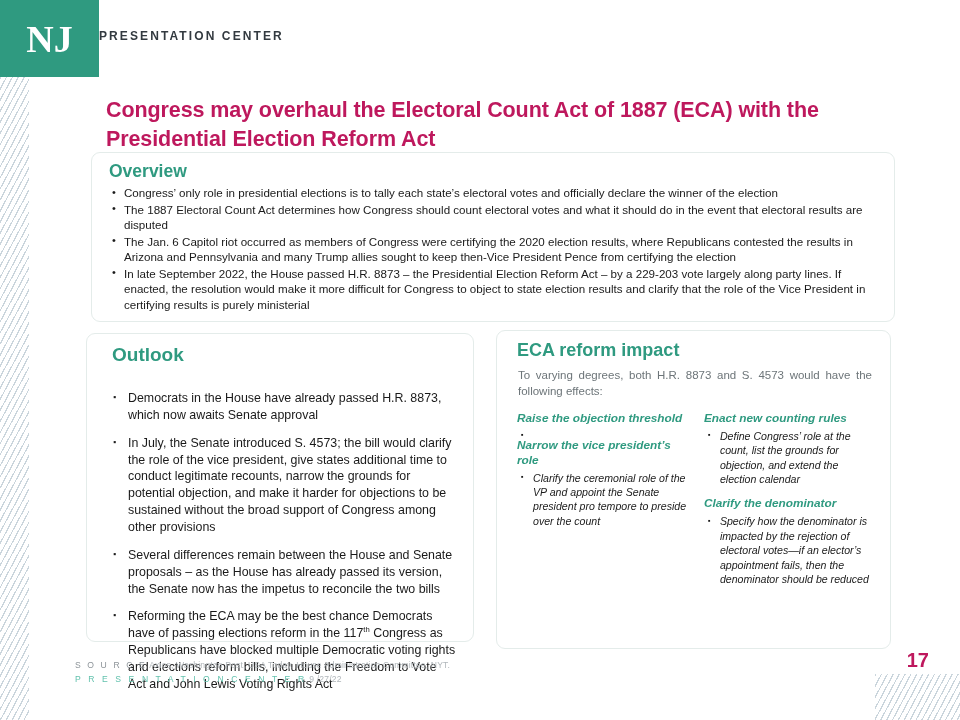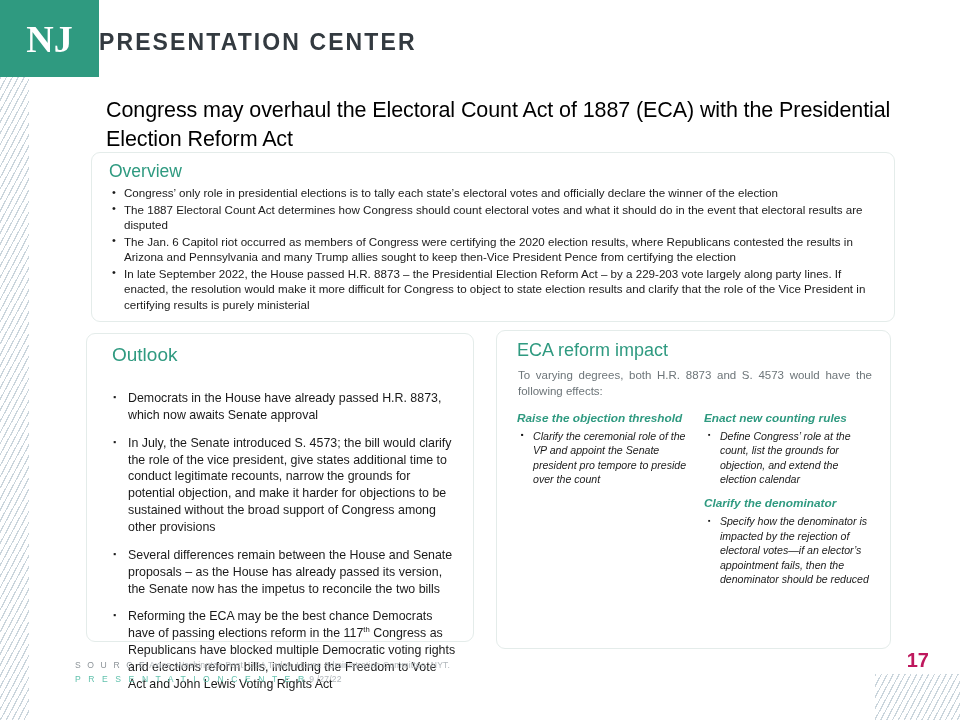--- a/index.html
+++ b/index.html
@@ -61,35 +61,35 @@
     font-weight: bold;
     font-size: 38px;
     color: #ffffff;
     letter-spacing: 0px;
     line-height: 1;
   }
   .brand {
     position: absolute;
     left: 99px;
     top: 29px;
-    font-size: 23px;
+    font-size: 12px;
     font-weight: bold;
     letter-spacing: 2.1px;
     color: #333a40;
   }
 
   
   .slide-title {
     position: absolute;
     left: 106px;
     top: 96px;
     width: 790px;
     font-size: 21.5px;
-    font-weight: normal;
-    color: #000000;
+    font-weight: bold;
+    color: #be185d;
     line-height: 1.33;
     letter-spacing: -0.1px;
   }
 
   
   .card {
     position: absolute;
     background: #ffffff;
     border: 1px solid #e4ecea;
     border-radius: 9px;
@@ -112,21 +112,21 @@
   .card-impact {
     left: 496px;
     top: 330px;
     width: 395px;
     height: 319px;
     padding: 9px 12px 8px 14px;
   }
 
   .card-heading {
     color: #2f9a80;
-    font-weight: normal;
+    font-weight: bold;
     margin: 0 0 3px 0;
   }
   .heading-overview { font-size: 17.5px; padding-left: 1px; }
   .heading-outlook  { font-size: 19px; padding-left: 7px; margin-bottom: 24px; }
   .heading-impact   { font-size: 18px; padding-left: 6px; margin-bottom: 7px; }
 
   .impact-intro {
     font-size: 11.5px;
     color: #6d7579;
     line-height: 1.38;
@@ -275,20 +275,21 @@
   <div class="card-heading heading-impact">ECA reform impact</div>
   <div class="impact-intro">To varying degrees, both H.R. 8873 and S. 4573 would have the following effects:</div>
 
   <div class="impact-cols">
 
     <div class="impact-col impact-col-left">
       <div class="sub-heading">Raise the objection threshold</div>
       <ul class="list-impact">
         <li><span class="bullet">▪</span></li>
       </ul>
+      <div class="sub-heading spaced">Narrow the vice president’s role</div>
       <ul class="list-impact">
         <li><span class="bullet">▪</span><span>Clarify the ceremonial role of the VP and appoint the Senate president pro tempore to preside over the count</span></li>
       </ul>
     </div>
 
     <div class="impact-col impact-col-right">
       <div class="sub-heading">Enact new counting rules</div>
       <ul class="list-impact">
         <li><span class="bullet">▪</span><span>Define Congress’ role at the count, list the grounds for objection, and extend the election calendar</span></li>
       </ul>

